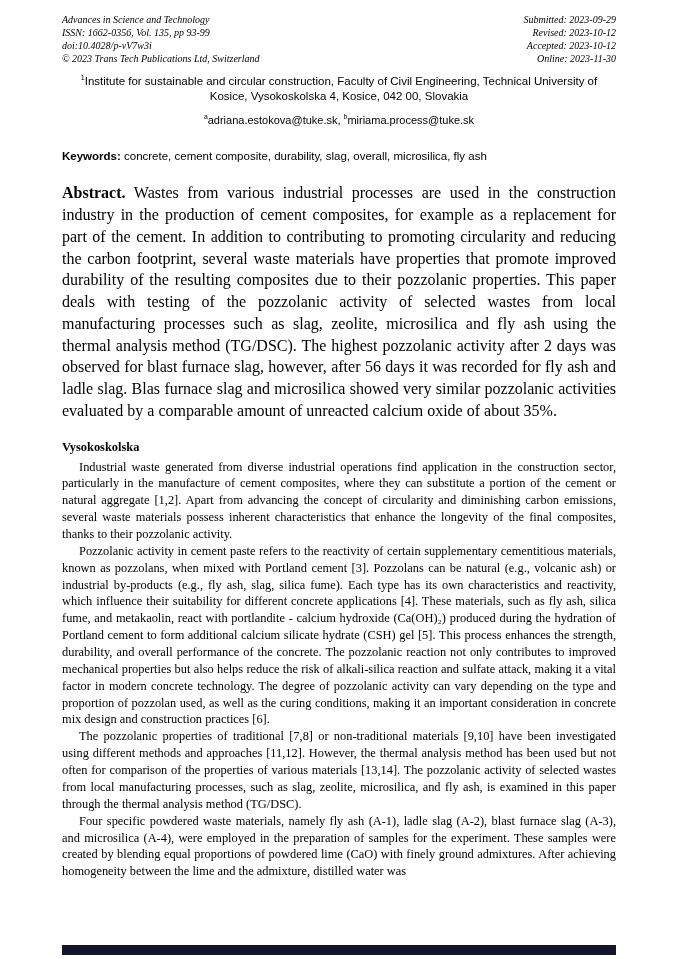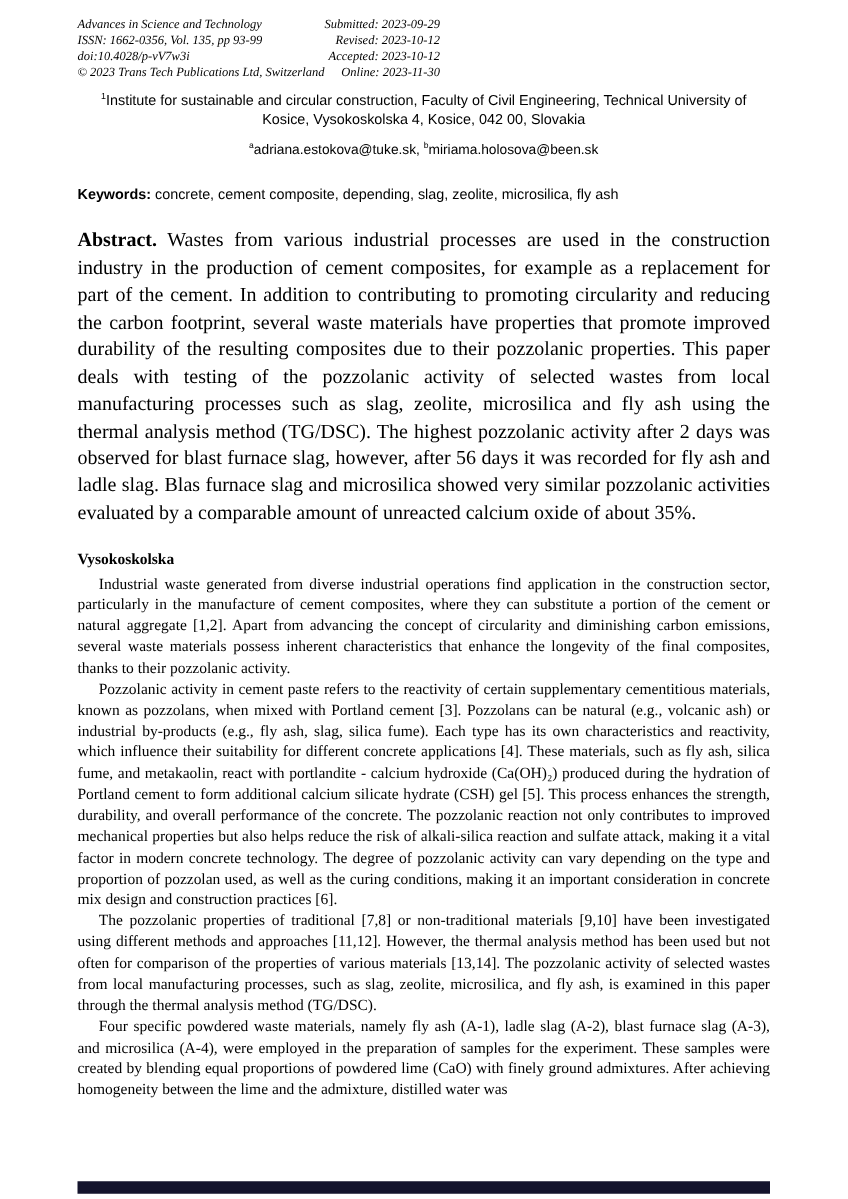--- a/index.html
+++ b/index.html
@@ -8,21 +8,21 @@
     width: 678px; height: 959px;
     background: #ffffff;
     position: relative;
     overflow: hidden;
     font-family: "Liberation Serif", "DejaVu Serif", serif;
     color: #000000;
   }
   .page { padding: 13px 62px 0 62px; }
 
   .meta-row {
-    display: flex; 
+    display: flex; justify-content: space-between;
     font-style: italic; font-size: 10px; line-height: 1.3;
   }
   .meta-col-right { text-align: right; }
   .meta-line { white-space: nowrap; }
 
   .title {
     margin: 24px 0 0 0; text-align: center;
     font-family: "Liberation Sans", sans-serif;
     font-weight: bold; font-size: 15.5px;
   }
@@ -81,23 +81,23 @@
       <div class="meta-line">Revised: 2023-10-12</div>
       <div class="meta-line">Accepted: 2023-10-12</div>
       <div class="meta-line">Online: 2023-11-30</div>
     </div>
   </div>
 
 
 
   <div class="affiliation"><sup>1</sup><span>Institute for sustainable and circular construction, Faculty of Civil Engineering, Technical University of Kosice, Vysokoskolska 4, Kosice, 042 00, Slovakia</span></div>
 
-  <div class="emails"><sup>a</sup><span>adriana.estokova@tuke.sk, </span><sup>b</sup><span>miriama.holosova@been.sk</span></div>
+  <div class="emails"><sup>a</sup><span>adriana.estokova@tuke.sk, </span><sup>b</sup><span>miriama.process@tuke.sk</span></div>
 
-  <div class="keywords"><span class="bold">Keywords:</span><span> concrete, cement composite, depending, slag, zeolite, microsilica, fly ash</span></div>
+  <div class="keywords"><span class="bold">Keywords:</span><span> concrete, cement composite, durability, slag, overall, microsilica, fly ash</span></div>
 
   <p class="abstract"><span class="bold">Abstract.</span><span> Wastes from various industrial processes are used in the construction industry in the production of cement composites, for example as a replacement for part of the cement. In addition to contributing to promoting circularity and reducing the carbon footprint, several waste materials have properties that promote improved durability of the resulting composites due to their pozzolanic properties. This paper deals with testing of the pozzolanic activity of selected wastes from local manufacturing processes such as slag, zeolite, microsilica and fly ash using the thermal analysis method (TG/DSC). The highest pozzolanic activity after 2 days was observed for blast furnace slag, however, after 56 days it was recorded for fly ash and ladle slag. Blas furnace slag and microsilica showed very similar pozzolanic activities evaluated by a comparable amount of unreacted calcium oxide of about 35%.</span></p>
 
   <h2 class="section-heading">Vysokoskolska</h2>
   <p class="para">Industrial waste generated from diverse industrial operations find application in the construction sector, particularly in the manufacture of cement composites, where they can substitute a portion of the cement or natural aggregate [1,2]. Apart from advancing the concept of circularity and diminishing carbon emissions, several waste materials possess inherent characteristics that enhance the longevity of the final composites, thanks to their pozzolanic activity.</p>
   <p class="para">Pozzolanic activity in cement paste refers to the reactivity of certain supplementary cementitious materials, known as pozzolans, when mixed with Portland cement [3]. Pozzolans can be natural (e.g., volcanic ash) or industrial by-products (e.g., fly ash, slag, silica fume). Each type has its own characteristics and reactivity, which influence their suitability for different concrete applications [4]. These materials, such as fly ash, silica fume, and metakaolin, react with portlandite - calcium hydroxide (Ca(OH)₂) produced during the hydration of Portland cement to form additional calcium silicate hydrate (CSH) gel [5]. This process enhances the strength, durability, and overall performance of the concrete. The pozzolanic reaction not only contributes to improved mechanical properties but also helps reduce the risk of alkali-silica reaction and sulfate attack, making it a vital factor in modern concrete technology. The degree of pozzolanic activity can vary depending on the type and proportion of pozzolan used, as well as the curing conditions, making it an important consideration in concrete mix design and construction practices [6].</p>
   <p class="para">The pozzolanic properties of traditional [7,8] or non-traditional materials [9,10] have been investigated using different methods and approaches [11,12]. However, the thermal analysis method has been used but not often for comparison of the properties of various materials [13,14]. The pozzolanic activity of selected wastes from local manufacturing processes, such as slag, zeolite, microsilica, and fly ash, is examined in this paper through the thermal analysis method (TG/DSC).</p>
 
   <p class="para">Four specific powdered waste materials, namely fly ash (A-1), ladle slag (A-2), blast furnace slag (A-3), and microsilica (A-4), were employed in the preparation of samples for the experiment. These samples were created by blending equal proportions of powdered lime (CaO) with finely ground admixtures. After achieving homogeneity between the lime and the admixture, distilled water was</p>
 

